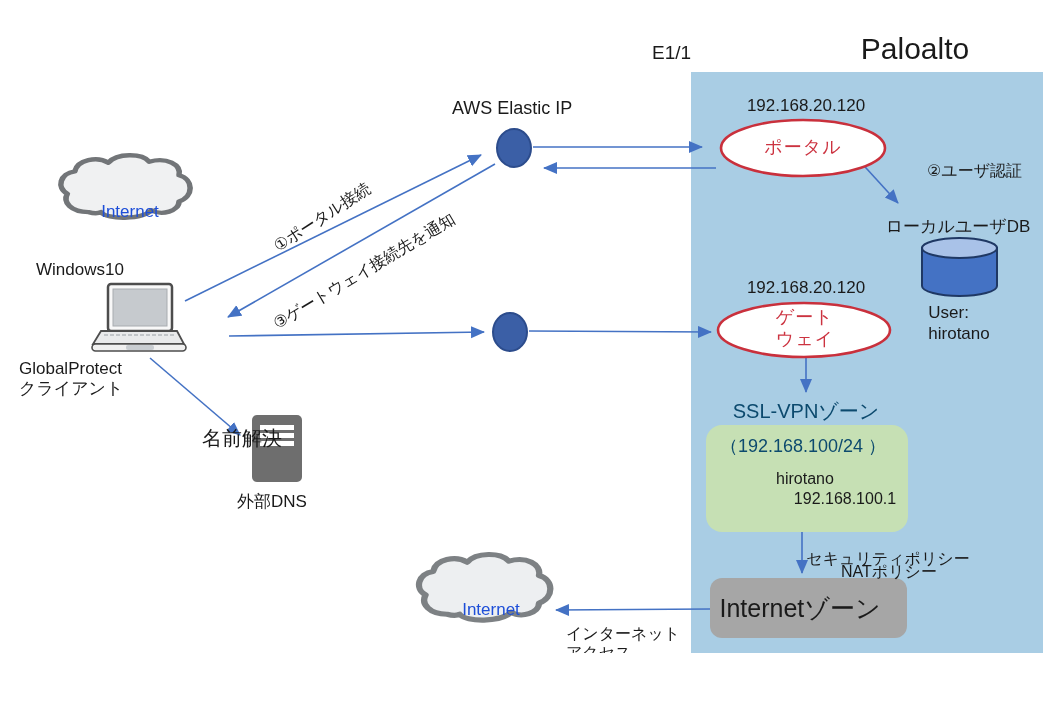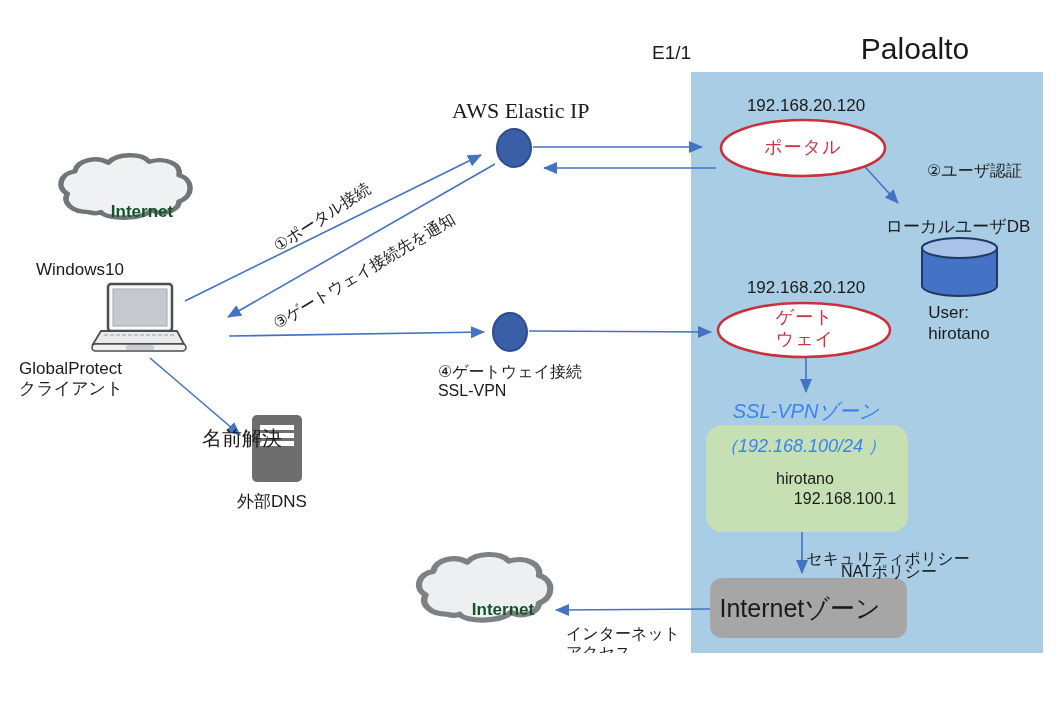--- a/index.html
+++ b/index.html
@@ -7,22 +7,22 @@
     position:relative;width:1059px;height:653px;background:#ffffff;
     font-family:"Liberation Sans","DejaVu Sans",sans-serif;color:#1a1a1a;overflow:hidden;
   }
   .pan{position:absolute;z-index:1;}
   .zonebox{position:absolute;z-index:2;}
   svg.overlay{position:absolute;left:0;top:0;z-index:3;pointer-events:none;}
   .label{position:absolute;z-index:4;white-space:nowrap;line-height:1.2;}
   .ctr{transform:translateX(-50%);}
   .tc{text-align:left;}
   .red{color:#cc3340;}
-  .green{color:#3b82f6;font-style:italic;}
-  .cloudtxt{color:#14532d;font-weight:bold;margin-left:12px;}
+  .green{color:#0c4a6e;}
+  .cloudtxt{color:#1d4ed8;font-weight:normal;}
   .rot{transform:translate(-50%,-50%) rotate(-33deg);}
 </style>
 </head>
 <body>
 
 <div class="canvas">
 
   <div class="pan" style="left:691px;top:72px;width:352px;height:605px;background:#a9cde4;"></div>
 
   <div class="zonebox" style="left:706px;top:425px;width:202px;height:107px;background:#c6e0b4;border-radius:16px;"></div>
@@ -90,29 +90,25 @@
   <div class="label ctr" style="left:875px;top:31px;font-size:30px;margin-left:40px;">Paloalto</div>
 
   <div class="label cloudtxt ctr" style="left:130px;top:202px;font-size:17px;">Internet</div>
 
   <div class="label" style="left:36px;top:260px;font-size:17px;text-align:center;">Windows10</div>
   <div class="label" style="left:19px;top:359px;font-size:17px;line-height:20px;">
     <div>GlobalProtect</div>
     <div>クライアント</div>
   </div>
 
-  <div class="label" style="left:452px;top:98px;font-size:22px;font-family:Liberation Serif, serif;">AWS Elastic IP</div>
+  <div class="label" style="left:452px;top:98px;font-size:18px;">AWS Elastic IP</div>
 
   <div class="label rot" style="left:322px;top:217px;font-size:16px;">①ポータル接続</div>
   <div class="label rot" style="left:364px;top:271px;font-size:16px;transform:translate(-50%,-50%) rotate(-31deg);">③ゲートウェイ接続先を通知</div>
 
-  <div class="label ctr tc" style="left:510px;top:362px;font-size:16px;line-height:19px;">
-    <div>④ゲートウェイ接続</div>
-    <div>SSL-VPN</div>
-  </div>
 
   <div class="label" style="left:155px;top:426px;font-size:20px;margin-left:47px;">名前解決</div>
   <div class="label ctr" style="left:272px;top:492px;font-size:17px;">外部DNS</div>
 
   <div class="label ctr" style="left:806px;top:96px;font-size:17px;">192.168.20.120</div>
   <div class="label ctr red" style="left:803px;top:137px;font-size:18px;letter-spacing:1px;">ポータル</div>
   <div class="label" style="left:895px;top:161px;font-size:16px;margin-left:32px;">②ユーザ認証</div>
 
   <div class="label ctr" style="left:958px;top:217px;font-size:17px;">ローカルユーザDB</div>
   <div class="label ctr tc" style="left:959px;top:302px;font-size:17px;line-height:21px;">

